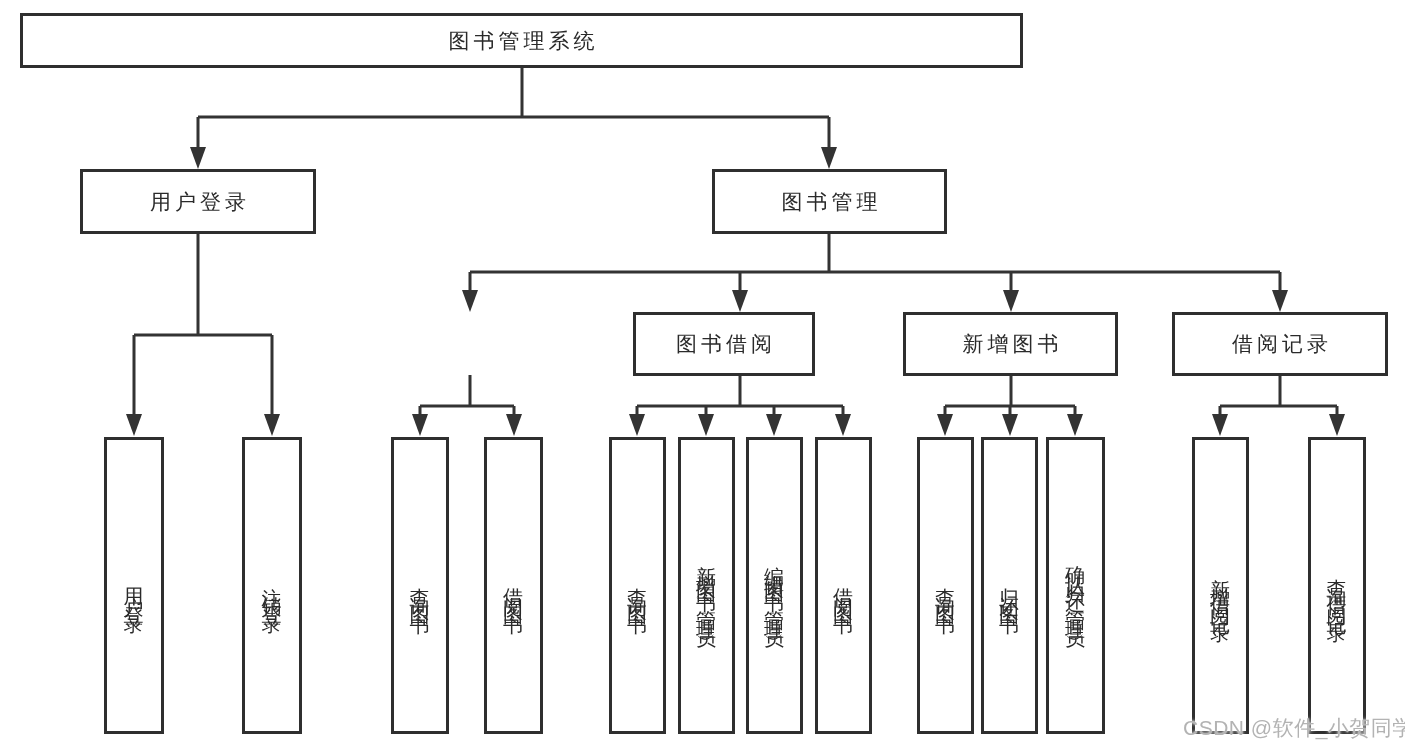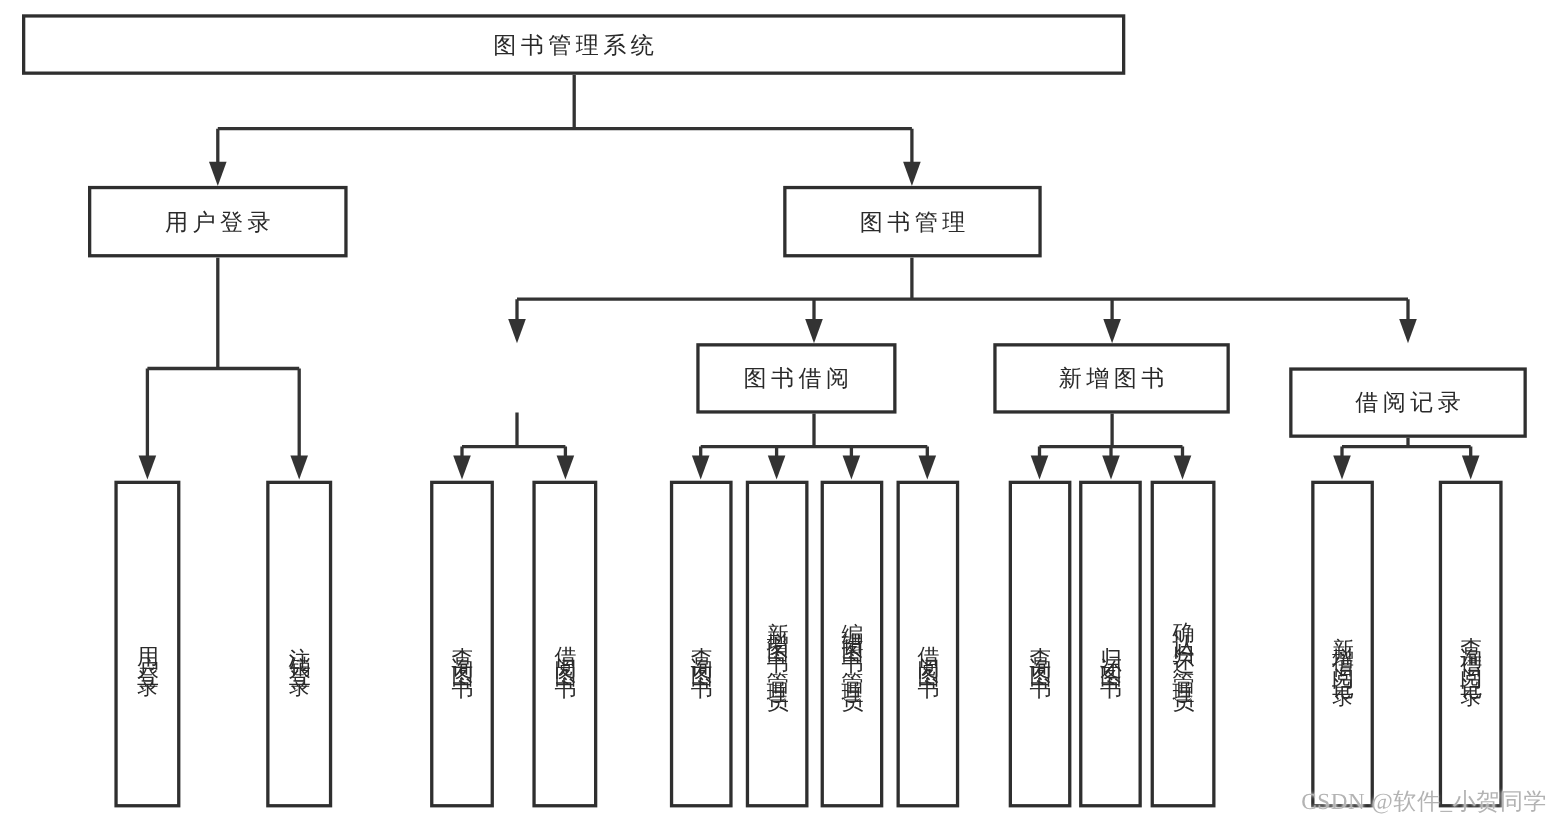--- a/index.html
+++ b/index.html
@@ -1,21 +1,21 @@
 <!DOCTYPE html>
 <html><head>
 <meta charset="utf-8">
 <style>
   html, body { margin: 0; padding: 0; background: #ffffff; }
   .canvas {
     position: relative;
     width: 1405px;
     height: 747px;
     background: #ffffff;
-    font-family: Liberation Serif, serif;
+    font-family: Liberation Sans, sans-serif;
     overflow: hidden;
   }
   .connectors {
     position: absolute;
     left: 0; top: 0;
     width: 1405px; height: 747px;
     z-index: 1;
   }
   .connectors path {
     stroke: #333333;
@@ -109,21 +109,21 @@
   <div class="box" style="left:712px; top:169px; width:235px; height:65px;">
     <span class="h-label">图书管理</span>
   </div>
 
   <div class="box" style="left:633px; top:312px; width:182px; height:64px;">
     <span class="h-label">图书借阅</span>
   </div>
   <div class="box" style="left:903px; top:312px; width:215px; height:64px;">
     <span class="h-label">新增图书</span>
   </div>
-  <div class="box" style="left:1172px; top:312px; width:216px; height:64px;margin-top:22px;">
+  <div class="box" style="left:1172px; top:312px; width:216px; height:64px;">
     <span class="h-label">借阅记录</span>
   </div>
 
   <div class="box leaf" style="left:104px; top:437px; width:60px; height:297px;">
     <span>用户登录</span>
   </div>
   <div class="box leaf" style="left:242px; top:437px; width:60px; height:297px;">
     <span>注销登录</span>
   </div>
 

